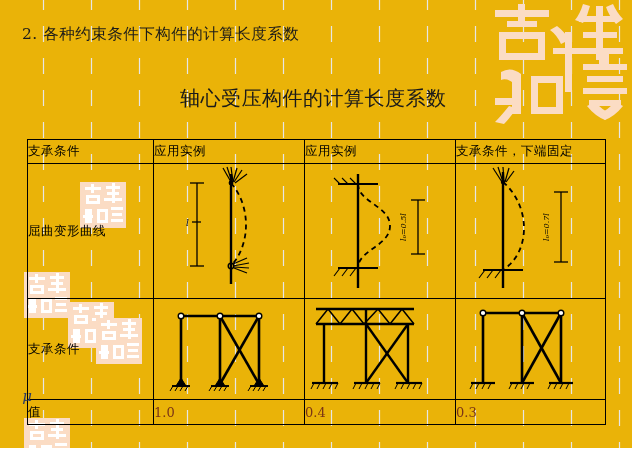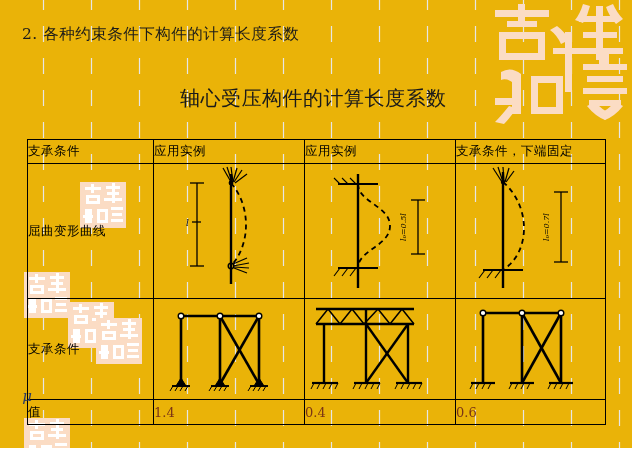--- a/index.html
+++ b/index.html
@@ -556,26 +556,26 @@
         </tr>
 
         <tr>
           <td class="cell-mu rowlabel">
             <span class="mu-label">
               <span class="mu-glyph">μ</span>
               <span>值</span>
             </span>
           </td>
           <td class="cell-mu">
-            <span class="muval">1.4</span>
+            <span class="muval">1.0</span>
           </td>
           <td class="cell-mu">
             <span class="muval">0.4</span>
           </td>
           <td class="cell-mu">
-            <span class="muval">0.6</span>
+            <span class="muval">0.3</span>
           </td>
         </tr>
       </tbody>
     </table>
   </div>
 
 </div>
 
 </body></html>

